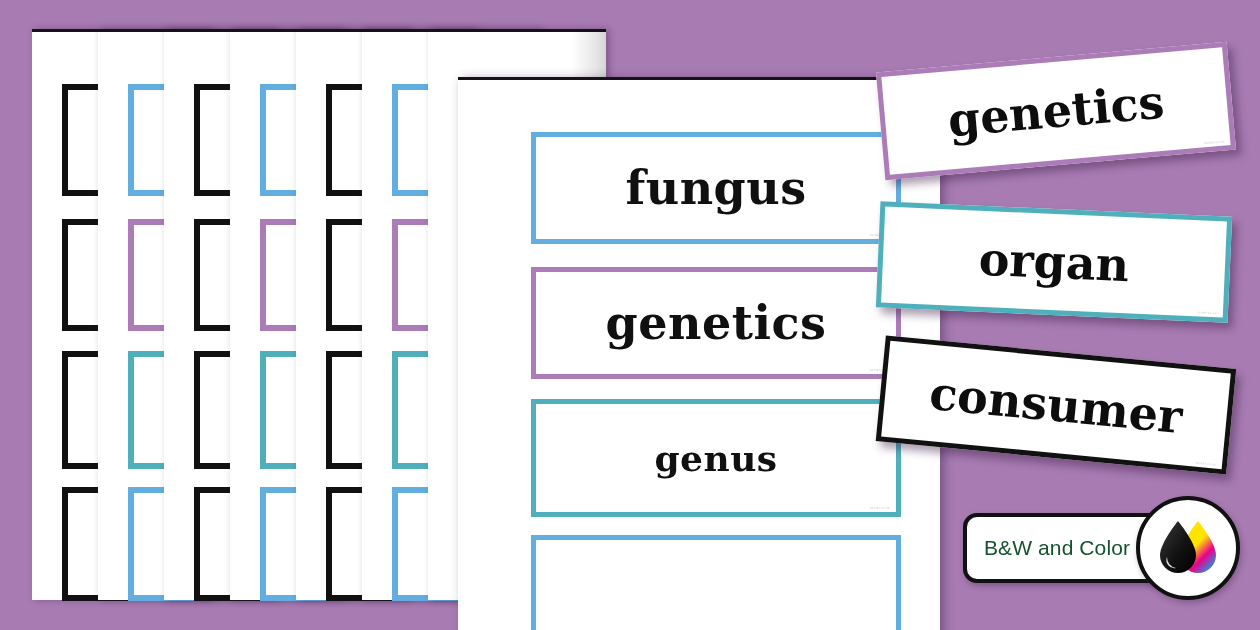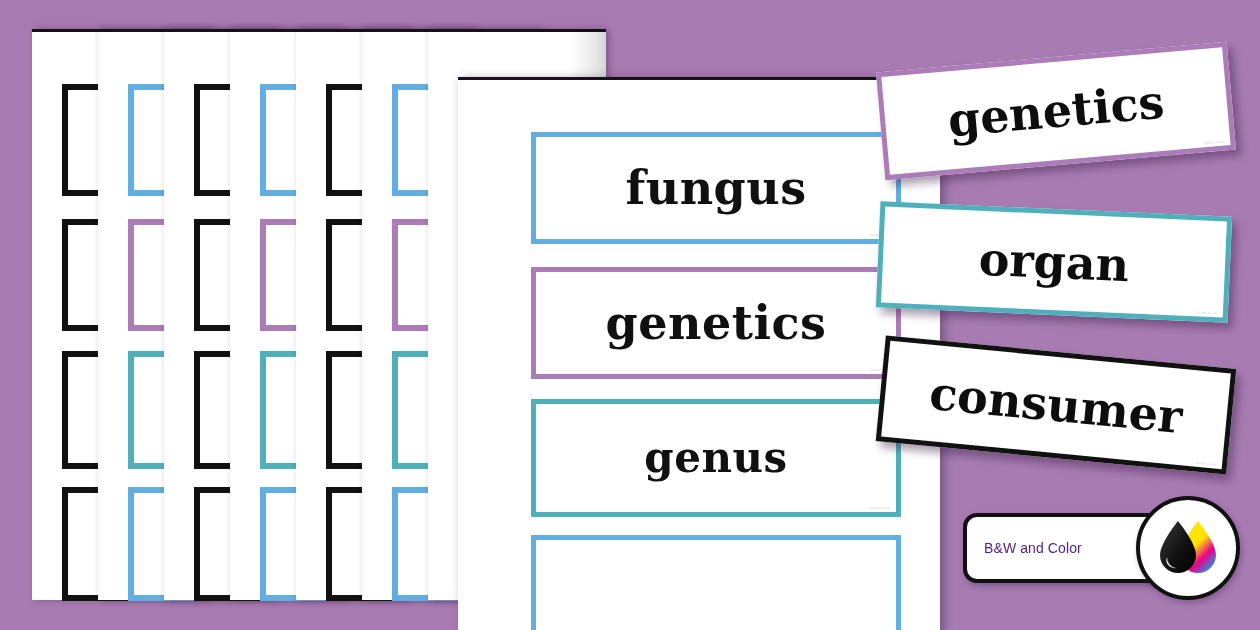--- a/index.html
+++ b/index.html
@@ -104,21 +104,21 @@
     width:200px;height:62px;
     background:#ffffff;
     border:4px solid #111;
     border-radius:14px;
     display:flex;align-items:center;
     z-index:80;
     box-shadow:2px 3px 6px rgba(50,20,60,.35);
   }
   #badge .badge-label{
     font-family:"Liberation Sans", sans-serif;
-    font-size:14px;color:#4c1d95;
+    font-size:21px;color:#14532d;
     margin-left:17px;letter-spacing:.1px;
     white-space:nowrap;
   }
   #badgecircle{
     position:absolute;
     left:1136px;top:496px;
     width:96px;height:96px;
     border-radius:50%;
     background:#ffffff;
     border:4px solid #111;
@@ -196,21 +196,21 @@
     <div id="frontcards">
         <div class="wordcard" style="top: 55px; height: 112px; border-color: rgb(98, 174, 224);">
           <span class="txt" style="font-size: 46px;">fungus</span>
           <span class="tinymark">twinkl.co.uk</span>
         </div>
         <div class="wordcard" style="top: 190px; height: 112px; border-color: rgb(171, 124, 184);">
           <span class="txt" style="font-size: 46px;">genetics</span>
           <span class="tinymark">twinkl.co.uk</span>
         </div>
         <div class="wordcard" style="top: 322px; height: 118px; border-color: rgb(79, 176, 188);">
-          <span class="txt" style="font-size: 42px;">genus</span>
+          <span class="txt" style="font-size: 36px;">genus</span>
           <span class="tinymark">twinkl.co.uk</span>
         </div>
         <div class="wordcard" style="top: 458px; height: 114px; border-color: rgb(98, 174, 224);">
           <span class="tinymark">twinkl.co.uk</span>
         </div>
       </div>
   </div>
 
   <div id="floaters">
       <div class="floatcard" style="left: 880px; top: 57px; width: 352px; height: 108px; border-color: rgb(171, 124, 184); transform: rotate(-5deg); z-index: 60;">

